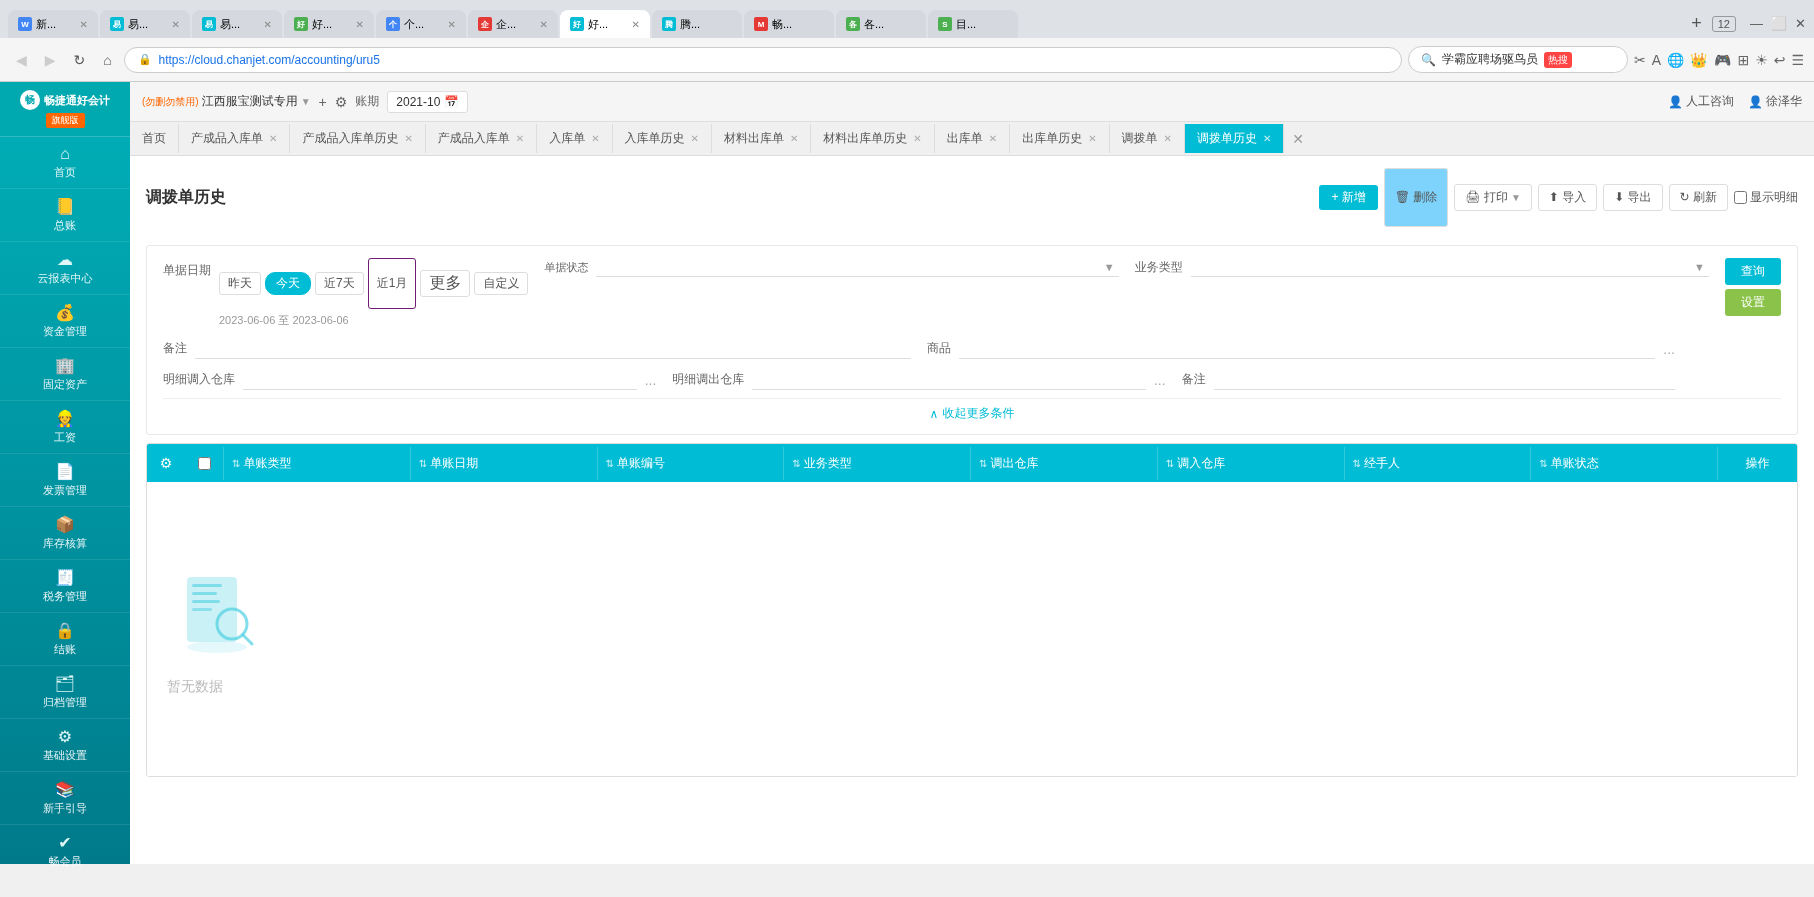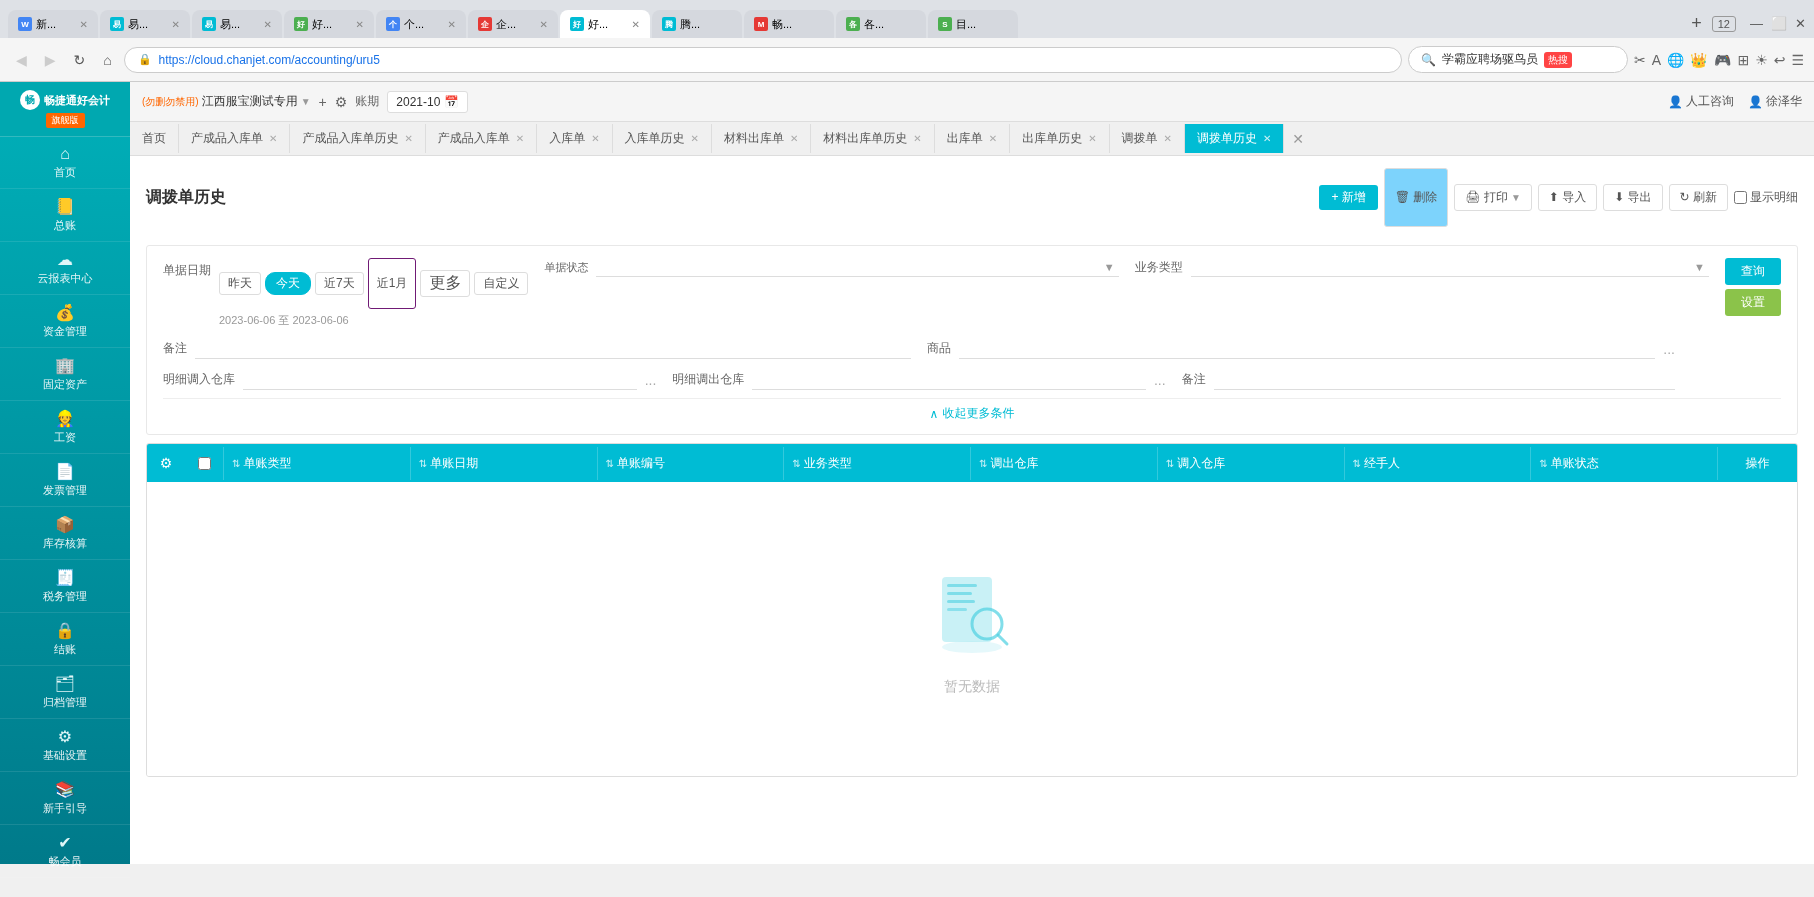--- a/index.html
+++ b/index.html
@@ -425,21 +425,21 @@
     <span>经手人</span>
   </div>
               <div style="flex: 1 1 0%; padding: 8px; display: flex; align-items: center; gap: 3px; white-space: nowrap; border-left: 1px solid rgba(255, 255, 255, 0.2); cursor: pointer; font-size: 12px; color: rgb(255, 255, 255);">
     <span style="font-size:10px; opacity:0.8;">⇅</span>
     <span>单账状态</span>
   </div>
             </div>
           <div style="width:80px; padding:8px; text-align:center; flex-shrink:0; border-left:1px solid rgba(255,255,255,0.2);">操作</div>
         </div>
 
-        <div style="display:flex; flex-direction:column; align-items:center; justify-content:center; padding:80px 20px; background:#fff;">
+        <div style="display:flex; flex-direction:column; align-items:flex-start; justify-content:center; padding:80px 20px; background:#fff;">
           <div style="width:100px; height:100px; position:relative; margin-bottom:16px;">
             
             <svg width="100" height="100" viewBox="0 0 100 100" fill="none" xmlns="http://www.w3.org/2000/svg">
               <ellipse cx="50" cy="85" rx="30" ry="6" fill="rgba(0,188,212,0.1)"></ellipse>
               <rect x="20" y="15" width="50" height="65" rx="4" fill="#b2ebf2" opacity="0.7"></rect>
               <rect x="25" y="22" width="30" height="3" rx="1.5" fill="#4dd0e1" opacity="0.6"></rect>
               <rect x="25" y="30" width="25" height="3" rx="1.5" fill="#4dd0e1" opacity="0.6"></rect>
               <rect x="25" y="38" width="28" height="3" rx="1.5" fill="#4dd0e1" opacity="0.6"></rect>
               <rect x="25" y="46" width="20" height="3" rx="1.5" fill="#4dd0e1" opacity="0.5"></rect>
               <circle cx="65" cy="62" r="15" fill="none" stroke="#4dd0e1" stroke-width="3" opacity="0.7"></circle>

